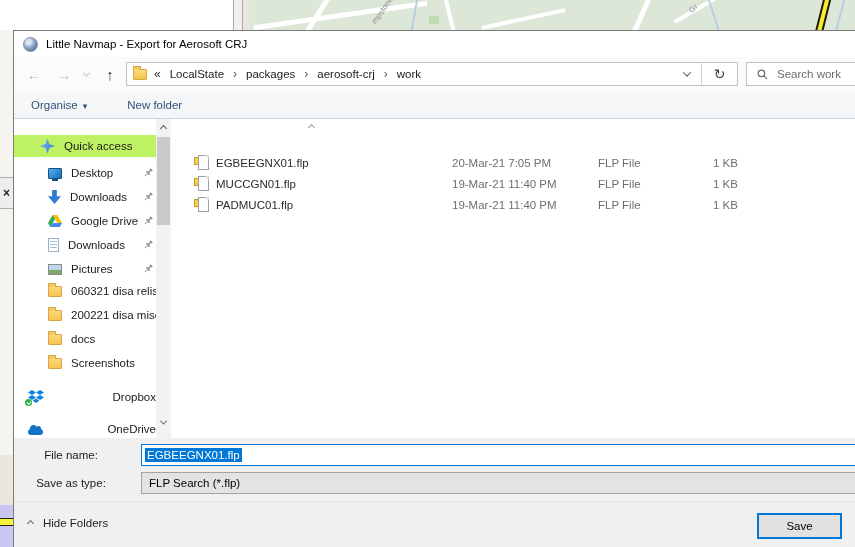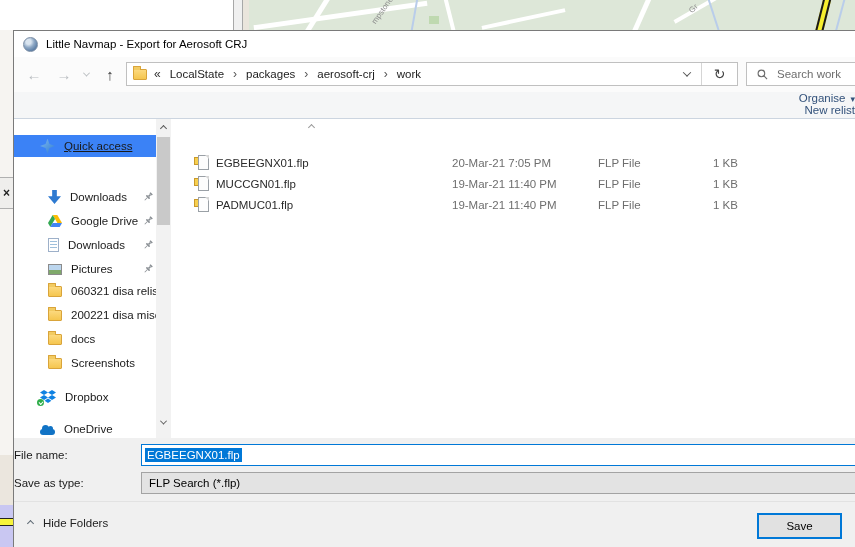--- a/index.html
+++ b/index.html
@@ -52,35 +52,35 @@
   .crumb-sep { color:#555; margin:0 7px; font-size:12px; }
   .addr-spacer { flex:1; }
   .addr-chev { width:28px; display:flex; align-items:center; justify-content:center; color:#555; align-self:stretch; cursor:pointer; }
   .addr-div { width:1px; align-self:stretch; background:#d5d5d5; }
   .refresh-btn { width:35px; align-self:stretch; display:flex; align-items:center; justify-content:center; color:#444; font-size:14px; cursor:pointer; }
 
   .searchbox { position:absolute; left:732px; top:5px; width:135px; height:24px; background:#fff; border:1px solid #c0c0c0; display:flex; align-items:center; padding-left:10px; gap:9px; }
   .searchbox input { border:none; outline:none; font:11.5px "Liberation Sans",sans-serif; width:82px; color:#222; background:transparent; }
   .searchbox input::placeholder { color:#6e6e6e; opacity:1; }
 
-  .toolbar { height:27px; background:#f5f6f7; border-bottom:1px solid #ccd5e0; display:flex; align-items:flex-end; padding-left:17px; color:#33527b;flex-direction:column; }
+  .toolbar { height:27px; background:#f5f6f7; border-bottom:1px solid #ccd5e0; display:flex; align-items:center; padding-left:17px; color:#33527b; }
   .tb-item { display:flex; align-items:center; gap:5px; cursor:pointer; }
   .tb-arrow { font-size:9px; margin-top:1px; }
   .tb-gap { width:40px; }
 
   .content { position:absolute; left:0; top:88px; width:842px; height:319px; background:#fff; display:flex; }
 
   
   .sidebar { width:142px; position:relative; background:#fff; flex:0 0 auto; }
   .sb-item { position:absolute; left:0; width:142px; height:22px; display:flex; align-items:center; cursor:pointer; white-space:nowrap; overflow:hidden; }
-  .sb-item.selected { background:#3b82f6;text-decoration:underline; }
+  .sb-item.selected { background:#bef264; }
   .sb-ico { flex:0 0 auto; margin-right:9px; display:inline-flex; align-items:center; justify-content:center; }
   .ind-root { padding-left:26px; }
   .ind-sub { padding-left:34px; }
-  .ind-top { padding-left:26px; }
+  .ind-top { padding-left:14px;justify-content:space-between; }
   .pin { position:absolute; right:2px; top:5px; width:12px; height:12px; cursor:pointer; }
 
   .icon-star { width:15px; height:15px; background:linear-gradient(135deg,#7db8f0,#2f7cd0); clip-path:polygon(50% 0,63% 37%,100% 50%,63% 63%,50% 100%,37% 63%,0 50%,37% 37%); }
   .icon-desktop { width:14px; height:11px; background:linear-gradient(135deg,#57aef0,#1b6dbf); border:1px solid #14527e; border-radius:1px; position:relative; }
   .icon-desktop::after { content:""; position:absolute; left:3px; bottom:-3px; width:6px; height:2px; background:#14527e; }
   .icon-download { width:13px; height:14px; background:#2e7ad1; clip-path:polygon(32% 0,68% 0,68% 45%,100% 45%,50% 100%,0 45%,32% 45%); }
   .icon-doc { width:11px; height:14px; background:#fff; border:1px solid #9db0c9; padding:2px 1px; background-image:repeating-linear-gradient(to bottom,transparent 0 2px,#9fc0dc 2px 3px); background-clip:content-box; }
   .icon-pictures { width:14px; height:11px; border:1px solid #8b8b8b; background:linear-gradient(to bottom,#bcd6ee 0 55%,#7fa96b 55%); }
   .icon-cloud { width:15px; height:6px; background:#1173c5; border-radius:3px; position:relative; margin-top:5px; }
   .icon-cloud::before { content:""; position:absolute; left:2px; top:-4px; width:7px; height:7px; border-radius:50%; background:#1173c5; }
@@ -111,21 +111,21 @@
   .c-size { width:80px; padding-right:9px; color:#6e6e6e; }
   .icon-flp { position:relative; width:15px; height:16px; flex:0 0 auto; }
   .flp-tag { position:absolute; left:0; top:2px; width:6px; height:8px; background:#f7cf4e; border:1px solid #c9992b; }
   .flp-page { position:absolute; left:4px; top:0; width:11px; height:15px; background:#fdfdfd; border:1px solid #9aa0a6; }
   .flp-page::after { content:""; position:absolute; right:-1px; top:-1px; border-style:solid; border-width:0 4px 4px 0; border-color:transparent #d7d7d7 transparent transparent; }
 
   
   .fields { position:absolute; left:0; top:407px; width:842px; height:63px; background:#f0f0f0; }
   .frow { position:absolute; left:0; right:-2px; height:22px; display:flex; }
   .frow1 { top:6px; } .frow2 { top:34px; }
-  .flabel { width:122px; text-align:left; padding-right:8px; line-height:22px; color:#1a1a1a; flex:0 0 auto; }
+  .flabel { width:122px; text-align:center; padding-right:8px; line-height:22px; color:#1a1a1a; flex:0 0 auto; }
   .fname-input { flex:1; margin-left:5px; background:#fff; border:1px solid #0078d7; display:flex; align-items:center; padding-left:3px; cursor:text; }
   .sel { background:#0078d7; color:#fff; padding:1px 2px; }
   .ftype-combo { flex:1; margin-left:5px; background:#e3e3e3; border:1px solid #a3a3a3; display:flex; align-items:center; padding-left:7px; color:#000; cursor:pointer; }
 
   
   .footer { position:absolute; left:0; top:470px; width:842px; height:47px; background:#f0f0f0; border-top:1px solid #e2e2e2; }
   .hide-folders { position:absolute; left:14px; top:15px; display:flex; align-items:center; gap:10px; color:#222; cursor:pointer; }
   .hf-chev { color:#5f6a75; }
   .save-btn { position:absolute; right:14px; top:11px; width:85px; height:26px; background:#e1e1e1; border:2px solid #0078d7; display:flex; align-items:center; justify-content:center; color:#000; cursor:pointer; }
 </style>
@@ -204,32 +204,46 @@
     </div>
   </div>
 
   <div class="toolbar">
     <span class="tb-item">
       <span>Organise</span>
       <span class="tb-arrow">▾</span>
     </span>
     <span class="tb-gap"></span>
     <span class="tb-item">
-      <span>New relist</span>
+      <span>New folder</span>
     </span>
   </div>
 
   <div class="content">
 
     <div class="sidebar">
       <div class="sb-item selected ind-root" style="top:16px">
         <span class="sb-ico">
             <span class="icon-star"></span>
           </span>
         <span>Quick access</span>
+      </div>
+      <div class="sb-item ind-sub" style="top:43px">
+        <span class="sb-ico">
+            <span class="icon-desktop"></span>
+          </span>
+        <span>Desktop</span>
+        <span class="pin"><svg viewBox="0 0 12 12" width="12" height="12">
+              <g transform="rotate(45 6 6)" fill="#8a8f94">
+                <rect x="4.4" y="0.8" width="3.2" height="1.6"></rect>
+                <rect x="5.2" y="2.4" width="1.6" height="2.8"></rect>
+                <rect x="3.6" y="5.2" width="4.8" height="1.6" rx="0.8"></rect>
+                <rect x="5.6" y="6.8" width="0.8" height="3.8"></rect>
+              </g>
+            </svg></span>
       </div>
       <div class="sb-item ind-sub" style="top:67px">
         <span class="sb-ico">
             <span class="icon-download"></span>
           </span>
         <span>Downloads</span>
         <span class="pin"><svg viewBox="0 0 12 12" width="12" height="12">
               <g transform="rotate(45 6 6)" fill="#8a8f94">
                 <rect x="4.4" y="0.8" width="3.2" height="1.6"></rect>
                 <rect x="5.2" y="2.4" width="1.6" height="2.8"></rect>

